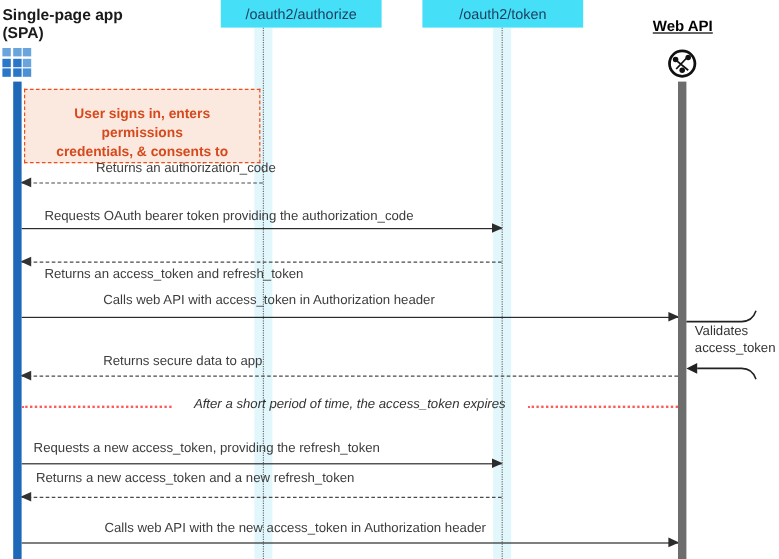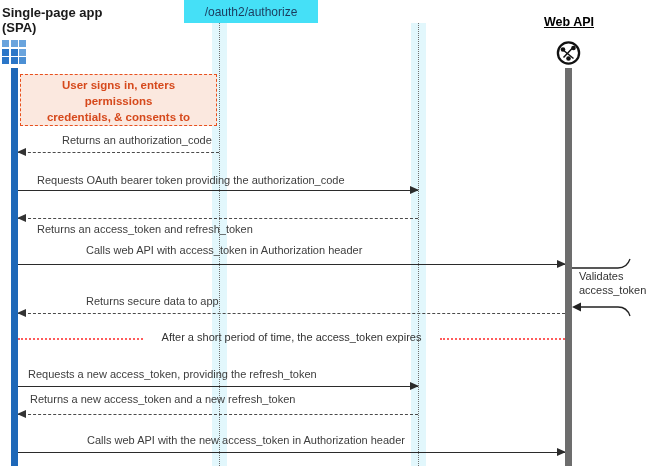--- a/index.html
+++ b/index.html
@@ -30,37 +30,37 @@
   .sq-m{background:#4b8fd4;}
   
   .globe{position:absolute;left:555px;top:40px;z-index:5;}
   
   .bar{position:absolute;top:68px;bottom:0;z-index:4;}
   .bar.spa{left:11px;width:6.5px;background:#1e68b8;}
   .bar.webapi{left:565px;width:7px;background:#6d6d6d;}
   
   .note{position:absolute;left:20px;top:74px;width:195px;height:48px;background:#fbe8df;
     border:1.5px dashed #e8501e;color:#d6491c;font-size:11.5px;font-weight:600;
-    text-align:center;line-height:16px;padding-top:2px;z-index:3;}
+    text-align:center;line-height:16px;padding-top:12px;z-index:3;}
   
   .mlabel{position:absolute;font-size:11px;color:#3d3d3d;white-space:nowrap;z-index:3;}
   
   .a-line{position:absolute;height:0;z-index:3;}
   .req{border-top:1.3px solid #2b2b2b;}
   .req::after{content:"";position:absolute;right:-1px;top:-5px;width:0;height:0;
     border-left:9px solid #2b2b2b;border-top:4.5px solid transparent;border-bottom:4.5px solid transparent;}
   .rep{border-top:1.2px dashed #4a4a4a;}
   .rep::before{content:"";position:absolute;left:-1px;top:-5px;width:0;height:0;
     border-right:9px solid #333;border-top:4.5px solid transparent;border-bottom:4.5px solid transparent;}
   
   .sep-line{position:absolute;top:338px;height:0;border-top:2px dotted #ff5b5b;z-index:3;}
   .sep-line.left{left:18px;width:125px;}
   .sep-line.right{left:440px;width:125px;}
   .sep-label{position:absolute;left:18px;top:331px;width:547px;text-align:center;
-    font-size:11px;color:#333;white-space:nowrap;z-index:3;}
+    font-size:11px;color:#333;white-space:nowrap;z-index:3;font-style:italic;}
   
   .selfnote-svg{position:absolute;left:566px;top:256px;z-index:6;}
   .selfnote-text{position:absolute;left:579px;top:269px;font-size:11px;color:#333;line-height:14px;white-space:nowrap;z-index:6;}
 </style>
 </head>
 <body>
 
 <div class="stage">
 
   <div class="band authorize"></div>
@@ -80,20 +80,23 @@
     <span class="sq-d"></span>
     <span class="sq-l"></span>
     <span class="sq-d"></span>
     <span class="sq-d"></span>
     <span class="sq-m"></span>
   </div>
 
   <div class="endpoint authorize">
     <span>/oauth2/authorize</span>
   </div>
+  <div class="endpoint token">
+    <span>/oauth2/token</span>
+  </div>
 
   <div class="webapi-label">Web API</div>
   <div class="globe">
     <svg width="27" height="26" viewBox="0 0 27 26">
       <circle cx="13.5" cy="13" r="10.6" fill="none" stroke="#111" stroke-width="2.3"></circle>
       <path d="M7.5 9.5 L18.5 18.5 M8.5 17.5 L18 7.5" stroke="#111" stroke-width="1.5" fill="none"></path>
       <circle cx="8" cy="9.5" r="2.3" fill="#111"></circle>
       <circle cx="18.5" cy="8" r="2.3" fill="#111"></circle>
       <circle cx="13.5" cy="18.5" r="2.3" fill="#111"></circle>
     </svg>
@@ -101,21 +104,21 @@
 
   <div class="bar spa"></div>
   <div class="bar webapi"></div>
 
   <div class="note">
     <div>User signs in, enters</div>
     <div>permissions</div>
     <div>credentials, &amp; consents to</div>
   </div>
 
-  <div class="mlabel" style="left:26px;top:134px;padding-left:36px;">Returns an authorization_code</div>
+  <div class="mlabel" style="left:44px;top:134px;padding-left:36px;">Returns an authorization_code</div>
   <div class="a-line rep" style="left:18px;top:152px;width:201px;"></div>
 
   <div class="mlabel" style="left:37px;top:174px;">Requests OAuth bearer token providing the authorization_code</div>
   <div class="a-line req" style="left:18px;top:190px;width:400px;"></div>
 
   <div class="mlabel" style="left:37px;top:199px;margin-top:24px;">Returns an access_token and refresh_token</div>
   <div class="a-line rep" style="left:18px;top:218px;width:400px;"></div>
 
   <div class="mlabel" style="left:86px;top:244px;">Calls web API with access_token in Authorization header</div>
   <div class="a-line req" style="left:18px;top:264px;width:547px;"></div>

